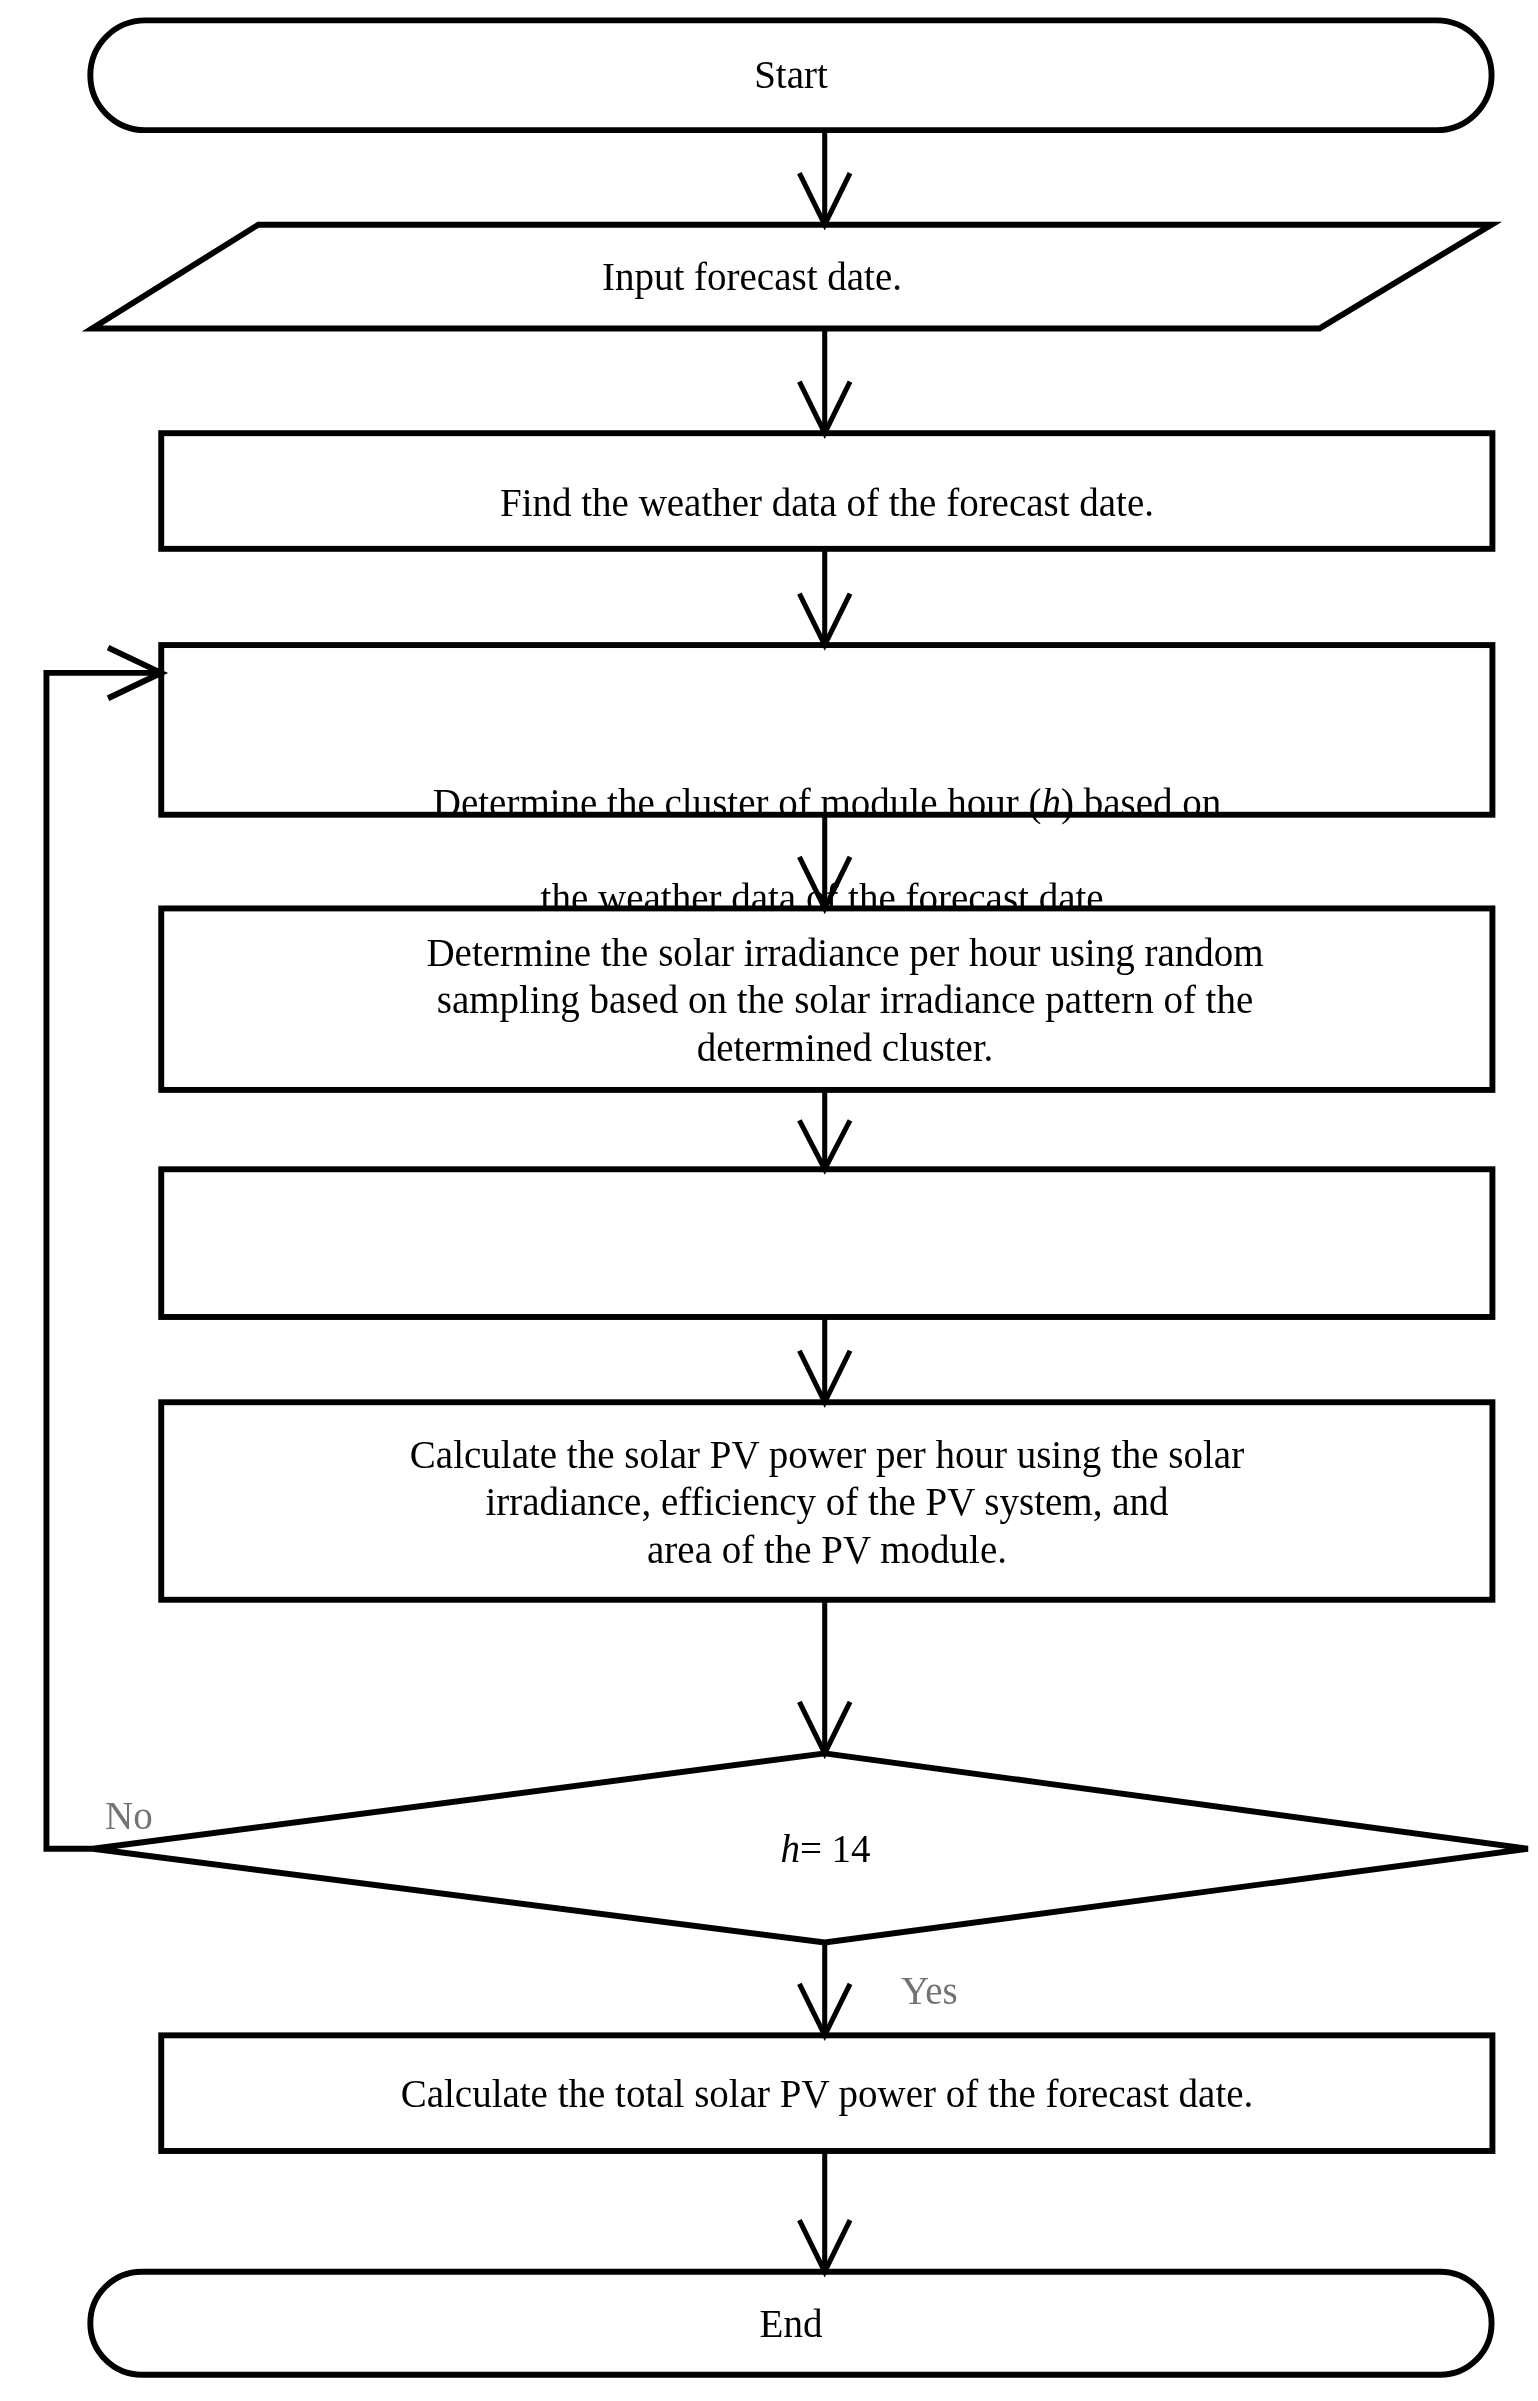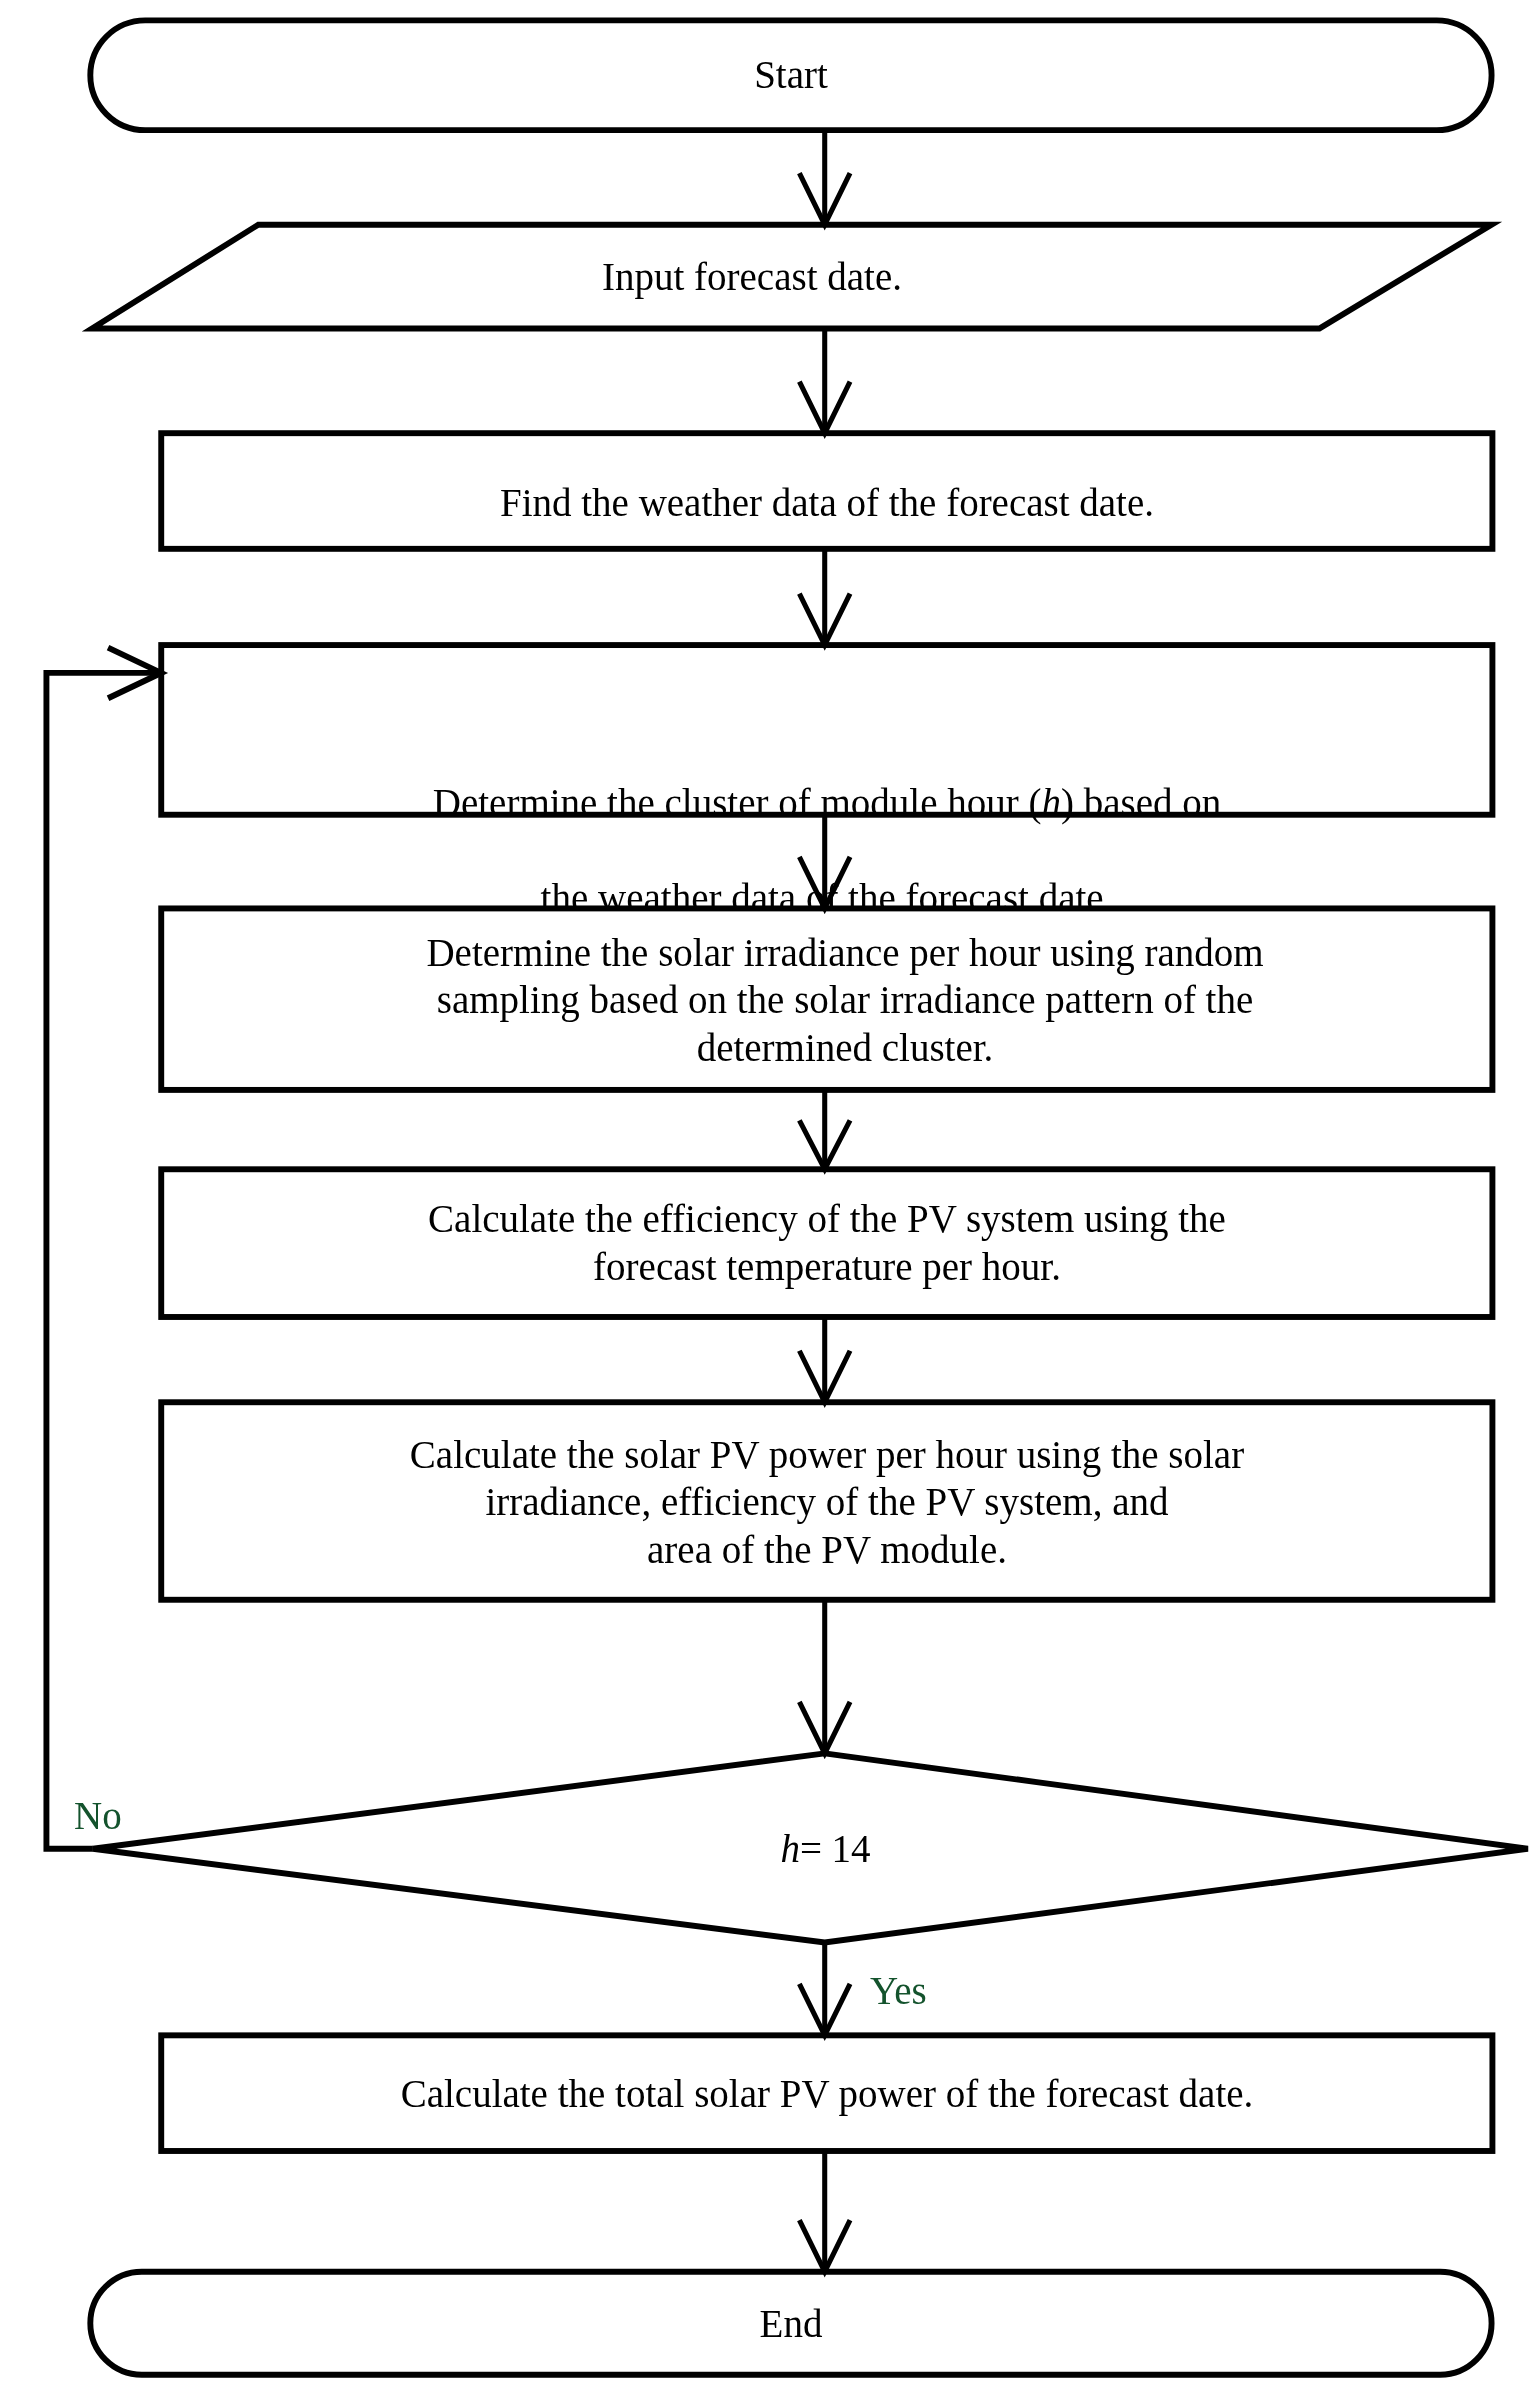--- a/index.html
+++ b/index.html
@@ -35,24 +35,25 @@
     line-height: 1.22;
     pointer-events: none;
     white-space: pre-line;
   }
   .terminal-text { font-size: 39px; }
   .io-text      { font-size: 39px; }
   .process-text { font-size: 39px; }
   .decision-text{ font-size: 39px; }
   .edge-label {
     position: absolute;
-    color: #14532d;
+    color: #737373;
     font-family: "Liberation Serif", "DejaVu Serif", serif;
     font-size: 39px;
     line-height: 1;
+    margin-left: 31px;
   }
   .ital { font-style: italic; }
 </style>
 </head>
 <body>
 
 <div id="flowchart-root">
 
   <svg id="flow-svg" viewBox="0 0 1822 2844" xmlns="http://www.w3.org/2000/svg">
 
@@ -138,22 +139,20 @@
     <div style="text-align:center;">
       <span>Determine the cluster of module hour (</span><span class="ital">h</span><span>) based on</span>
     </div>
     <div style="text-align:center;">the weather data of the forecast date.</div>
   </div>
 
   <div class="shape-text process-text" style="left:179px; top:909px; width:1332px; height:182px;">Determine the solar irradiance per hour using random
 sampling based on the solar irradiance pattern of the
 determined cluster.</div>
 
-  <div class="shape-text process-text" style="left:161px; top:1169px; width:1332px; height:148px;">Calculate the efficiency of the PV system using the
-forecast temperature per hour.</div>
 
   <div class="shape-text process-text" style="left:161px; top:1403px; width:1332px; height:198px;">Calculate the solar PV power per hour using the solar
 irradiance, efficiency of the PV system, and
 area of the PV module.</div>
 
   <div class="shape-text decision-text" style="left:338px; top:1807px; width:975px; height:84px;">
     <span class="ital">h</span><span> = 14</span>
   </div>
 
   <div class="shape-text process-text" style="left:161px; top:2036px; width:1332px; height:116px;">Calculate the total solar PV power of the forecast date.</div>

